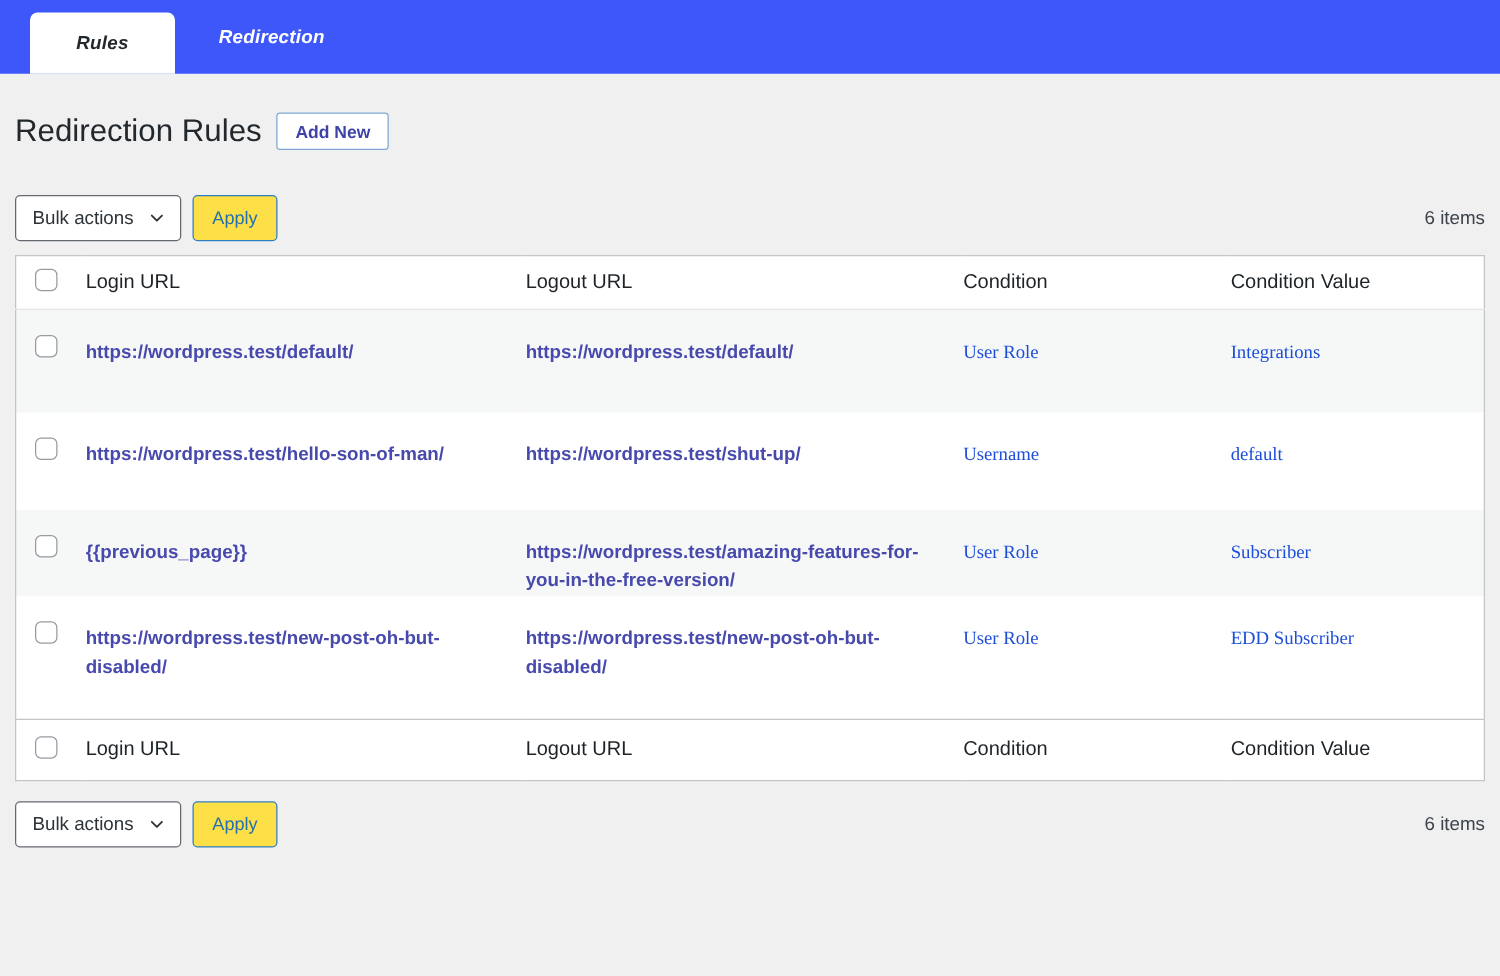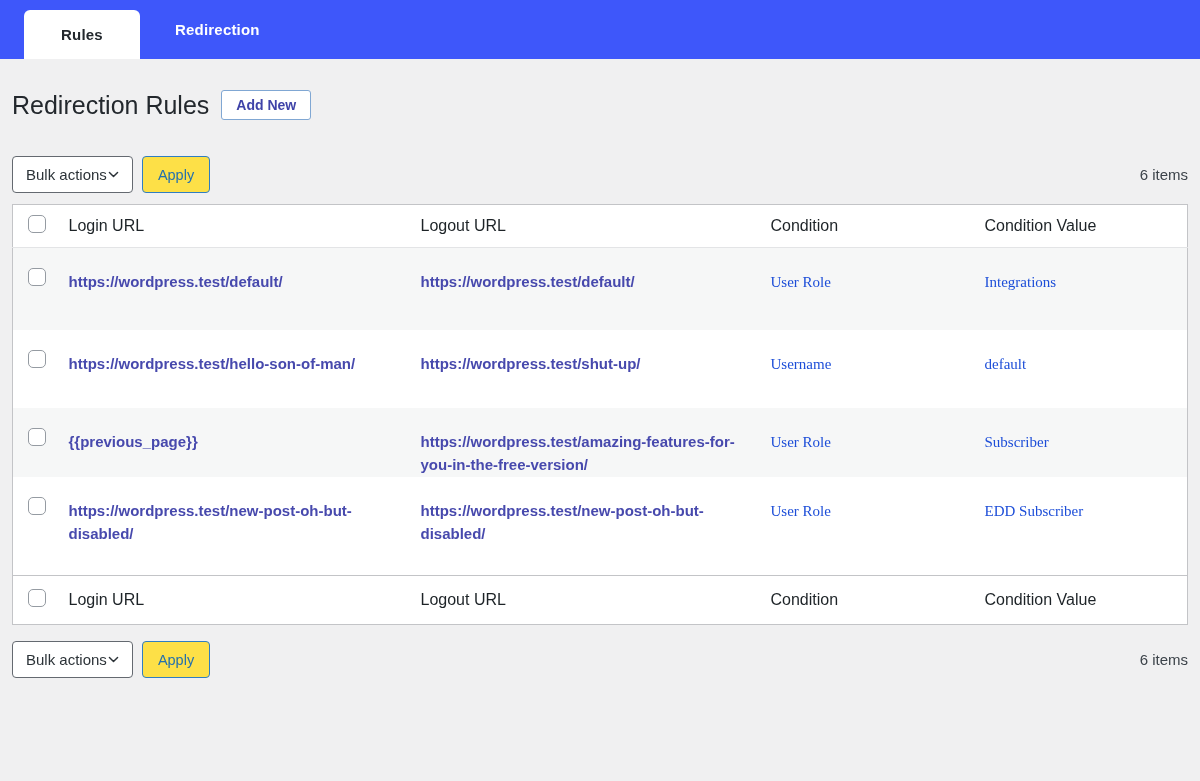--- a/index.html
+++ b/index.html
@@ -18,20 +18,21 @@
     background: #3e57fa;
     display: flex;
     align-items: flex-end;
     padding-left: 24px;
   }
   .tab {
     font-size: 15px;
     font-weight: 700;
     cursor: pointer;
     letter-spacing: .2px;
+    font-style: italic;
   }
   .tab--active {
     background: #ffffff;
     color: #23282d;
     width: 116px;
     height: 49px;
     display: flex; align-items: center; justify-content: center;
     border-radius: 6px 6px 0 0;
   }
   .tab--inactive {
@@ -70,20 +71,21 @@
 
   
   .tablenav {
     display: flex; align-items: center;
     margin-top: 36px;
     margin-bottom: 11px;
   }
   .tablenav--bottom { margin-top: 16px; margin-bottom: 0; }
   .bulk-select {
     display: inline-flex; align-items: center;
+    gap: 12px;
     height: 37px;
     background: #fff;
     border: 1px solid #646970;
     border-radius: 4px;
     padding: 0 12px 0 13px;
     font-size: 15px;
     color: #2c3338;
     cursor: pointer;
   }
   .apply-btn {

